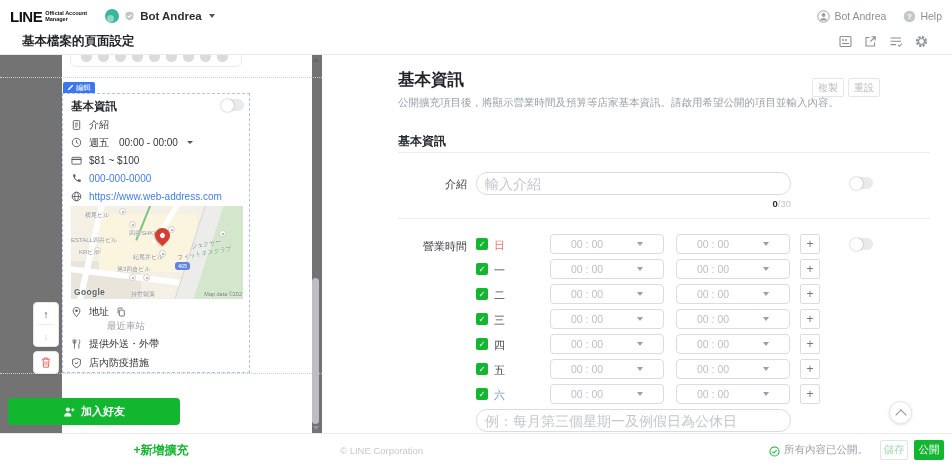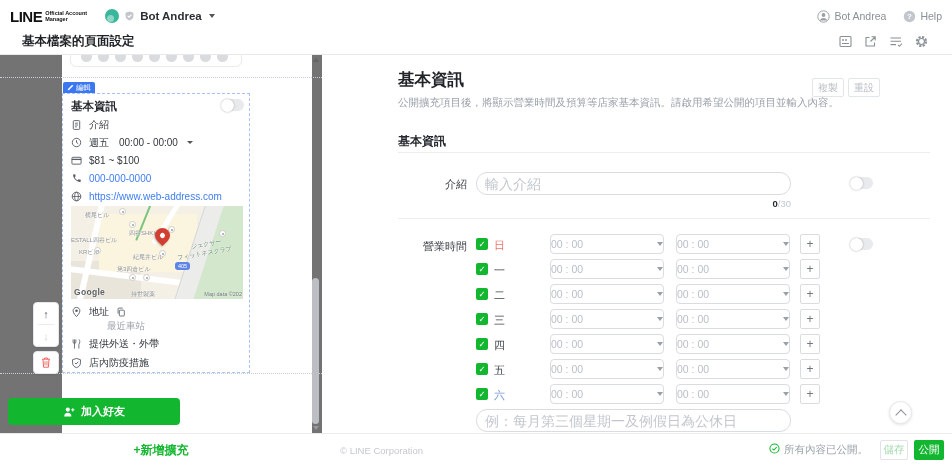--- a/index.html
+++ b/index.html
@@ -107,42 +107,42 @@
   .txt-input::placeholder { color:#c2c7ce; }
   .counter { position:absolute; left:154px; top:143px; width:315px; text-align:right; font-size:9.5px; color:#c2c7ce; }
   .counter b { color:#272b30; font-weight:bold; }
 
   .hour-rows { position:absolute; left:154px; top:179px; width:420px; }
   .hour-row { position:relative; height:20px; margin-bottom:5px; }
   .chk { position:absolute; left:0; top:4px; width:12px; height:12px; border-radius:2px; background:var(--green);
          color:#fff; font-size:8.5px; text-align:center; line-height:12px; cursor:pointer; }
   .day { position:absolute; left:18px; top:4px; font-size:11px; color:#3f454c; }
   .tsel { position:absolute; top:0; width:114px; height:20px; border:1px solid #d9dce1; border-radius:4px;
-          background:#fff; display:flex; align-items:center; font-size:10.5px; color:#b9bfc7; padding:0 0; cursor:pointer; }
+          background:#fff; display:flex; align-items:center; font-size:10.5px; color:#b9bfc7; padding:0 20px; cursor:pointer; }
   .tsel .tv { flex:1; }
   .tsel .sc { width:0; height:0; border-left:3.5px solid transparent; border-right:3.5px solid transparent; border-top:4px solid #9aa0a8; }
   .tsel.s1 { left:74px; } .tsel.s2 { left:200px; }
   .plus-btn { position:absolute; left:324px; top:0; width:20px; height:20px; border:1px solid #d9dce1; border-radius:2px;
               background:#fff; font-size:12px; color:#707780; display:flex; align-items:center; justify-content:center; cursor:pointer; }
   .row-toggle { position:absolute; left:375px; top:4px; }
   .intro-toggle { position:absolute; left:529px; top:122px; }
 
   .scroll-top { position:absolute; left:567px; top:346px; width:23px; height:23px; border-radius:50%; background:#fff;
                 border:1px solid #e4e6e9; box-shadow:0 1px 3px rgba(0,0,0,.1); cursor:pointer; }
   .scroll-top::after { content:''; position:absolute; left:7px; top:9px; width:7px; height:7px;
                        border-left:1.5px solid #8a9096; border-top:1.5px solid #8a9096; transform:rotate(45deg); }
 
   
   .footer { position:absolute; left:0; top:378px; width:952px; height:33px; background:#fff;
             border-top:1px solid #e9eaec; display:flex; }
   .footer-left { width:322px; display:flex; align-items:center; justify-content:center; }
   .add-exp { color:var(--green); font-size:12px; font-weight:bold; cursor:pointer; }
   .footer-right { flex:1; display:flex; align-items:center; padding:0 8px 0 18px; }
   .copyright { font-size:9.5px; color:#c4c8ce; }
-  .status-grp { margin-left:auto; display:flex; align-items:flex-start; gap:4px; font-size:10.5px; color:#9aa0a8; }
+  .status-grp { margin-left:auto; display:flex; align-items:flex-end; gap:4px; font-size:10.5px; color:#9aa0a8; }
   .save-btn { margin-left:12px; width:28px; height:20px; border:1px solid #e1e4e7; border-radius:2px; background:#fff;
               color:#a5d9ae; font-size:10.5px; display:flex; align-items:center; justify-content:center; cursor:default; }
   .pub-btn { margin-left:6px; width:30px; height:20px; border:none; border-radius:2px; background:var(--green);
              color:#fff; font-size:10.5px; display:flex; align-items:center; justify-content:center; cursor:pointer; }
 
   :root { --green:#12b72f; }
 </style>
 </head>
 <body>
 

